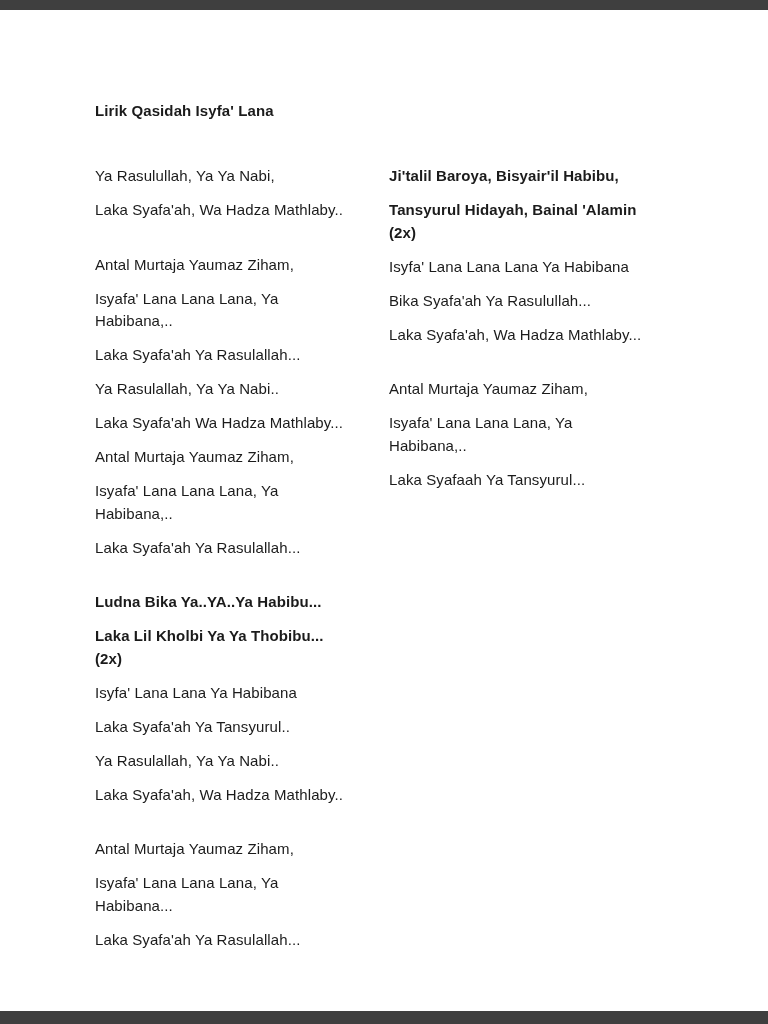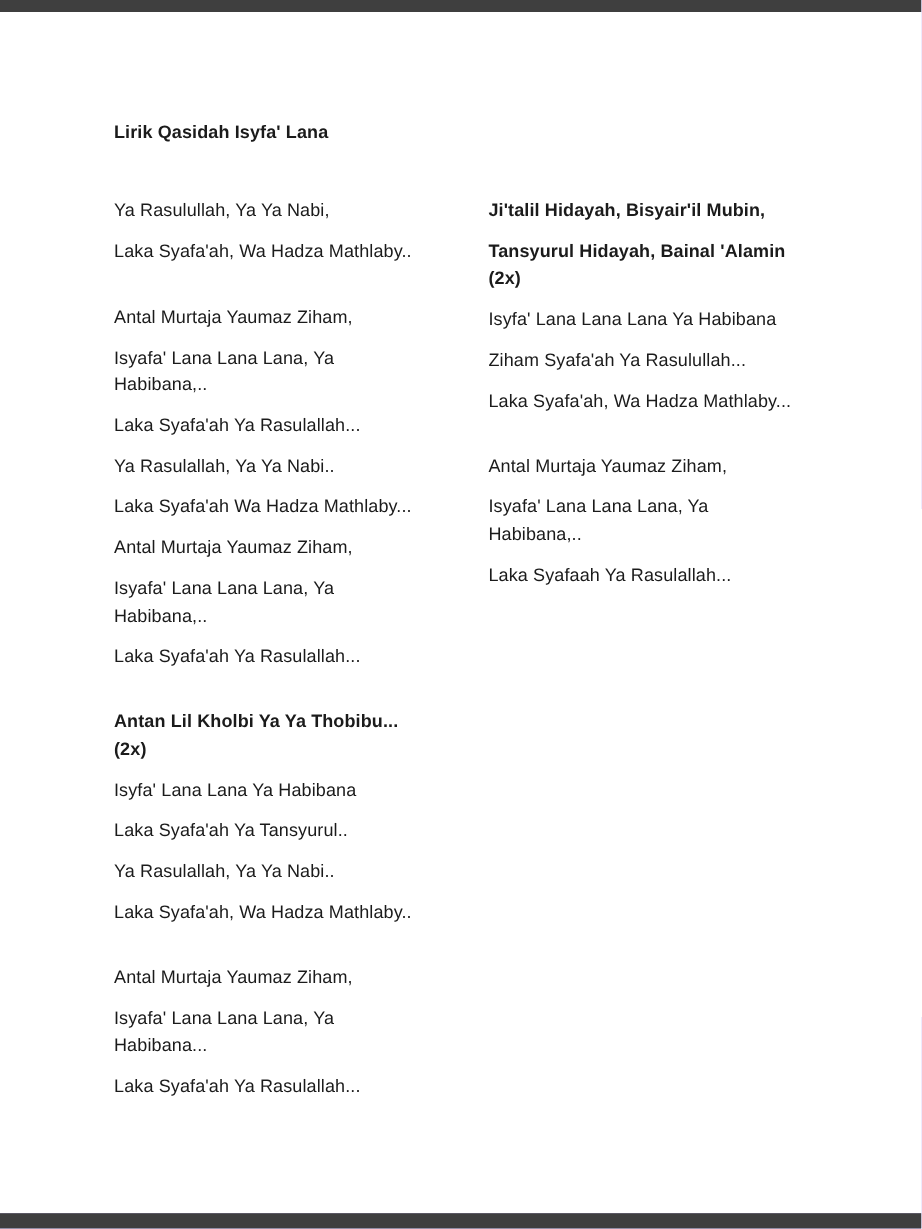--- a/index.html
+++ b/index.html
@@ -4,21 +4,21 @@
 <style>
   html, body {
     margin: 0;
     padding: 0;
     background: #ffffff;
   }
   .viewport {
     position: relative;
     width: 768px;
     height: 1024px;
-    background: #c4b5fd;
+    background: #4d7c0f;
     overflow: hidden;
     font-family: "Liberation Sans", "DejaVu Sans", sans-serif;
     color: #1b1b1b;
   }
   .viewer-bar {
     position: absolute;
     left: 0;
     width: 768px;
     background: #3f3f3f;
   }
@@ -38,21 +38,21 @@
     top: 92px;
     font-size: 15px;
     font-weight: bold;
     letter-spacing: 0.1px;
   }
   .columns {
     position: absolute;
     left: 95px;
     top: 155px;
     display: flex;
-    gap: 50px;
+    gap: 32px;
     align-items: flex-start;
   }
   .col-left  { width: 262px; }
   .col-right { width: 268px; }
   .stanza { margin: 0 0 32px 0; }
   .stanza p {
     margin: 0 0 11.5px 0;
     font-size: 15px;
     line-height: 22.5px;
     white-space: pre-line;
@@ -87,53 +87,54 @@
           <p>Laka Syafa'ah Ya Rasulallah...</p>
           <p>Ya Rasulallah, Ya Ya Nabi..</p>
           <p>Laka Syafa'ah Wa Hadza Mathlaby...</p>
           <p>Antal Murtaja Yaumaz Ziham,</p>
           <p>Isyafa' Lana Lana Lana, Ya
 Habibana,..</p>
           <p>Laka Syafa'ah Ya Rasulallah...</p>
         </div>
 
         <div class="stanza">
-          <p class="bold">Antan Lil Kholbi Ya Ya Thobibu...
+          <p class="bold">Ludna Bika Ya..YA..Ya Habibu...</p>
+          <p class="bold">Laka Lil Kholbi Ya Ya Thobibu...
 (2x)</p>
           <p>Isyfa' Lana Lana Ya Habibana</p>
           <p>Laka Syafa'ah Ya Tansyurul..</p>
           <p>Ya Rasulallah, Ya Ya Nabi..</p>
           <p>Laka Syafa'ah, Wa Hadza Mathlaby..</p>
         </div>
 
         <div class="stanza">
           <p>Antal Murtaja Yaumaz Ziham,</p>
           <p>Isyafa' Lana Lana Lana, Ya
 Habibana...</p>
           <p>Laka Syafa'ah Ya Rasulallah...</p>
         </div>
 
       </div>
 
       <div class="col-right">
 
         <div class="stanza">
-          <p class="bold">Ji'talil Hidayah, Bisyair'il Mubin,</p>
+          <p class="bold">Ji'talil Baroya, Bisyair'il Habibu,</p>
           <p class="bold">Tansyurul Hidayah, Bainal 'Alamin
 (2x)</p>
           <p>Isyfa' Lana Lana Lana Ya Habibana</p>
-          <p>Ziham Syafa'ah Ya Rasulullah...</p>
+          <p>Bika Syafa'ah Ya Rasulullah...</p>
           <p>Laka Syafa'ah, Wa Hadza Mathlaby...</p>
         </div>
 
         <div class="stanza">
           <p>Antal Murtaja Yaumaz Ziham,</p>
           <p>Isyafa' Lana Lana Lana, Ya
 Habibana,..</p>
-          <p>Laka Syafaah Ya Rasulallah...</p>
+          <p>Laka Syafaah Ya Tansyurul...</p>
         </div>
 
       </div>
 
     </div>
   </div>
 
   <div class="viewer-bar bottom"></div>
 
 </div>

